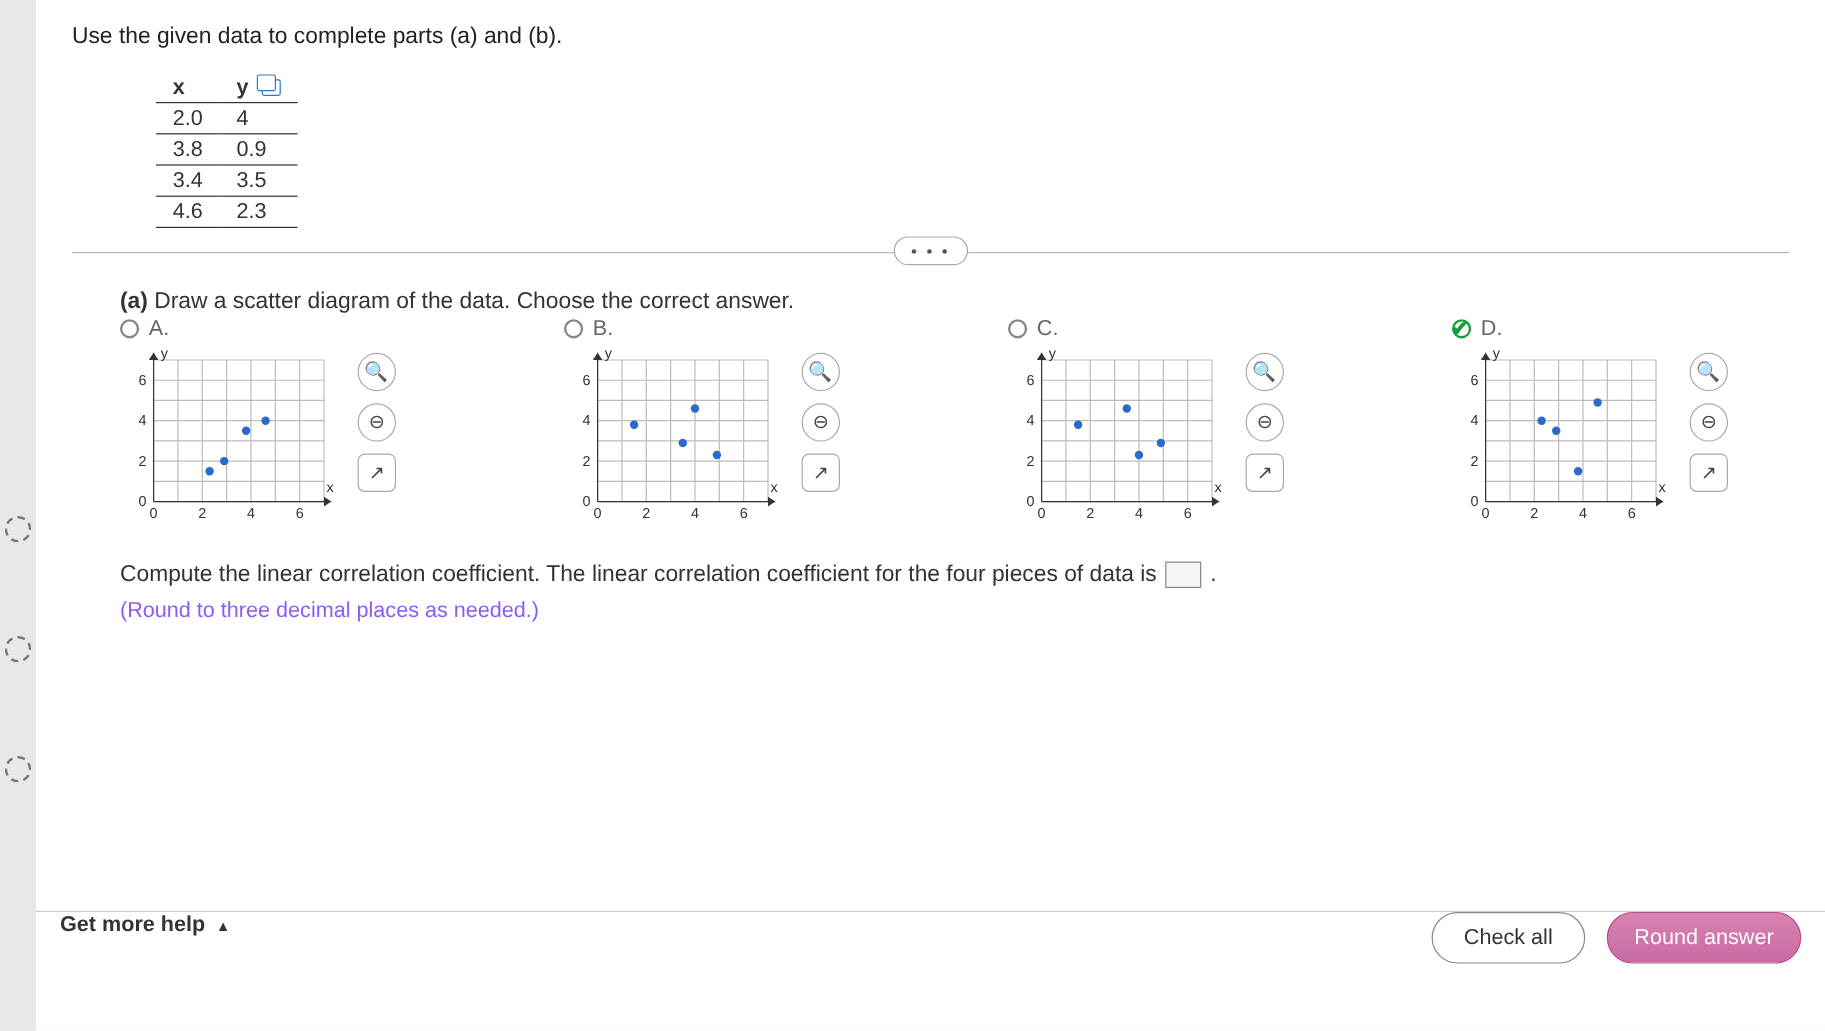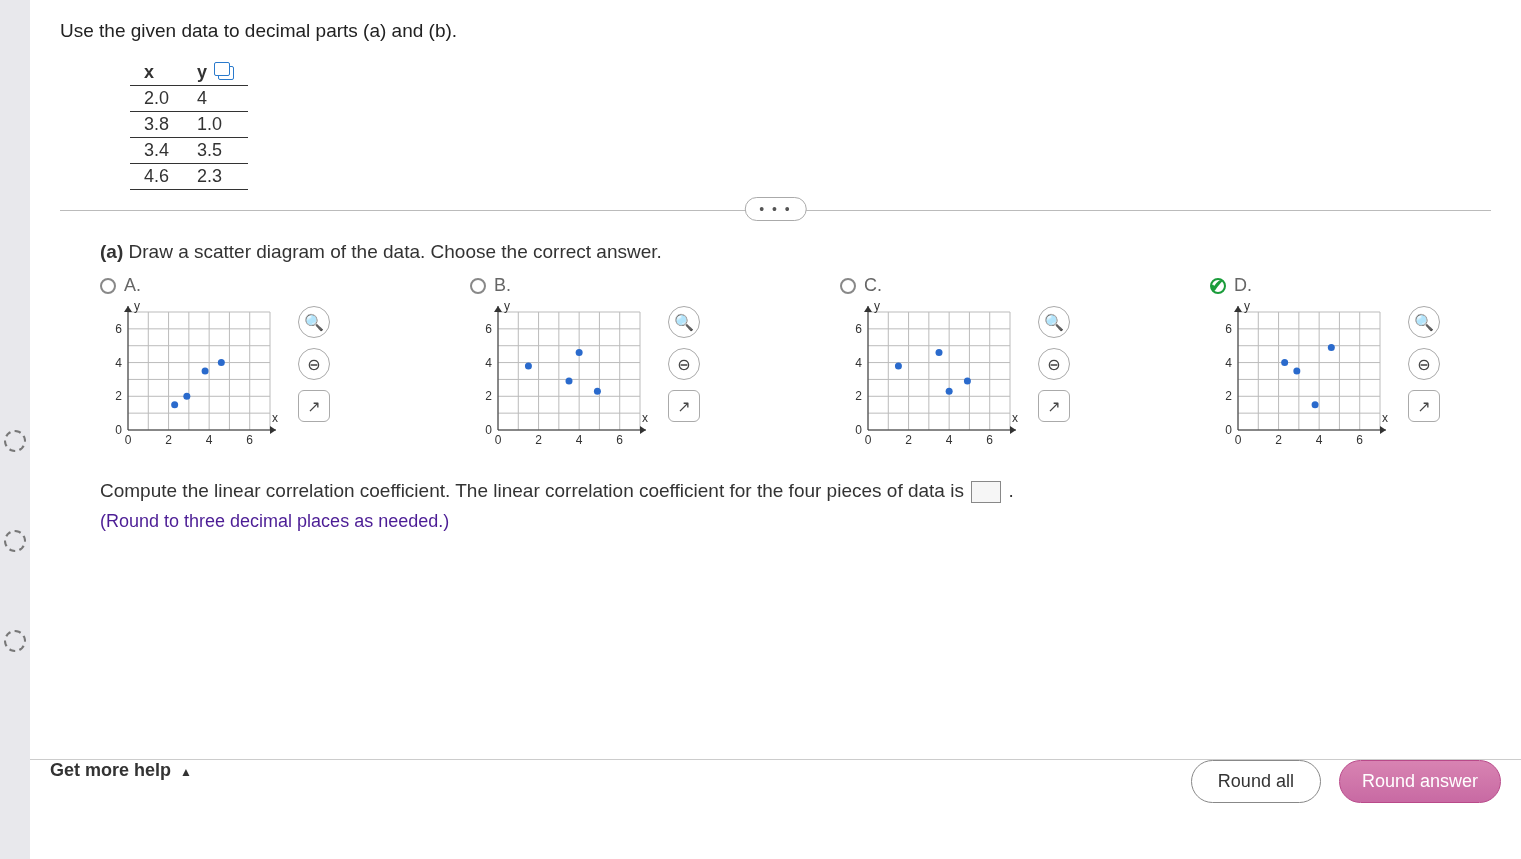--- a/index.html
+++ b/index.html
@@ -92,21 +92,20 @@
     font-size: 14px;
     color: #555;
     letter-spacing: 2px;
     cursor: pointer;
   }
   .part-a {
     margin-left: 40px;
   }
   .part-a-text {
     font-size: 19px;
-    margin-bottom: 12px;
   }
   .options-row {
     display: flex;
     gap: 30px;
   }
   .option {
     flex: 0 0 auto;
     width: 340px;
   }
   .opt-header {
@@ -172,21 +171,21 @@
   }
   .answer-box {
     display: inline-block;
     width: 30px; height: 22px;
     border: 1px solid #888;
     background: #f6f6f6;
     vertical-align: middle;
     margin: 0 2px;
   }
   .round-note {
-    color: #4c1d95;
+    color: #8b5cf6;
     font-size: 18px;
   }
   .footer {
     position: absolute;
     left: 30px;
     right: 0;
     bottom: 0;
     height: 100px;
     border-top: 1px solid #ccc;
     display: flex;
@@ -237,39 +236,39 @@
 <body>
 
 <div class="left-rail">
   <div class="rail-icon" style="top:430px"></div>
   <div class="rail-icon" style="top:530px"></div>
   <div class="rail-icon" style="top:630px"></div>
 </div>
 
 <div class="page">
 
-  <div class="prompt">Use the given data to decimal parts (a) and (b).</div>
+  <div class="prompt">Use the given data to complete parts (a) and (b).</div>
 
   <div class="data-block">
     <table class="data-table">
       <tbody>
           <tr>
         <th>x</th>
         <th>
           <span>y</span>
           <span class="copy-icon"></span>
         </th>
       </tr>
       <tr>
             <td>2.0</td>
             <td>4</td>
           </tr>
       <tr>
             <td>3.8</td>
-            <td>1.0</td>
+            <td>0.9</td>
           </tr>
       <tr>
             <td>3.4</td>
             <td>3.5</td>
           </tr>
       <tr>
             <td>4.6</td>
             <td>2.3</td>
           </tr>
     </tbody>
@@ -509,16 +508,16 @@
   </div>
 
 </div>
 
 <div class="footer">
   <div class="get-help">
     <span>Get more help</span>
     <span class="caret">▲</span>
   </div>
   <div class="footer-right">
-    <button class="btn-clear">Round all</button>
+    <button class="btn-clear">Check all</button>
     <button class="btn-check">Round answer</button>
   </div>
 </div>
 
 </body></html>

